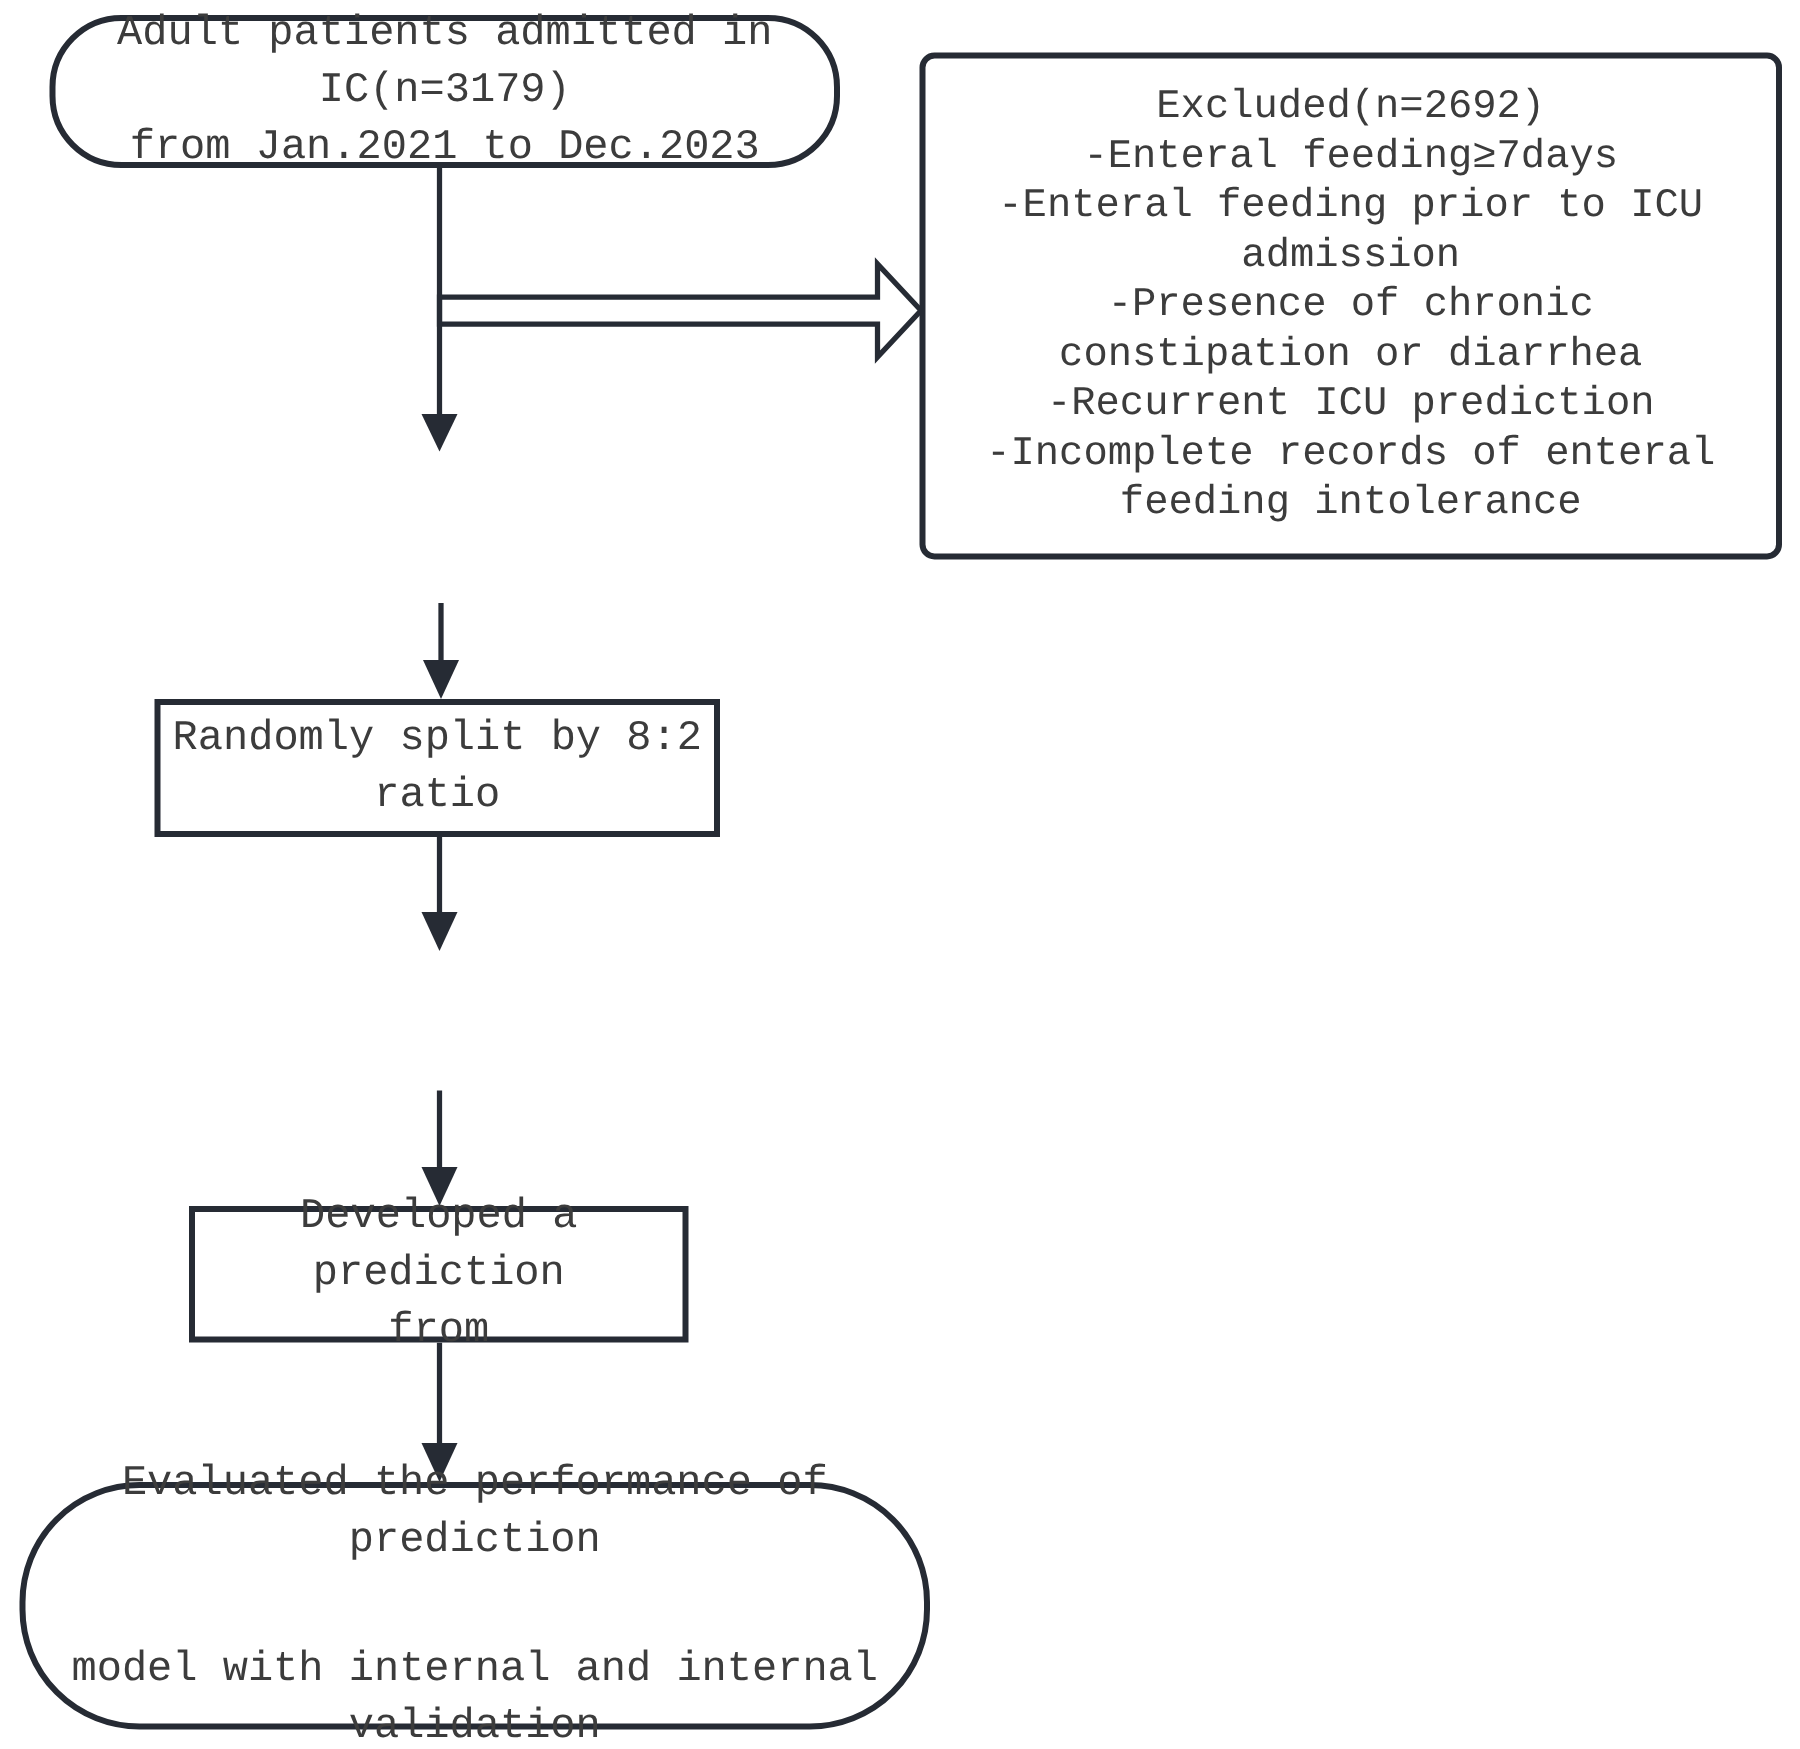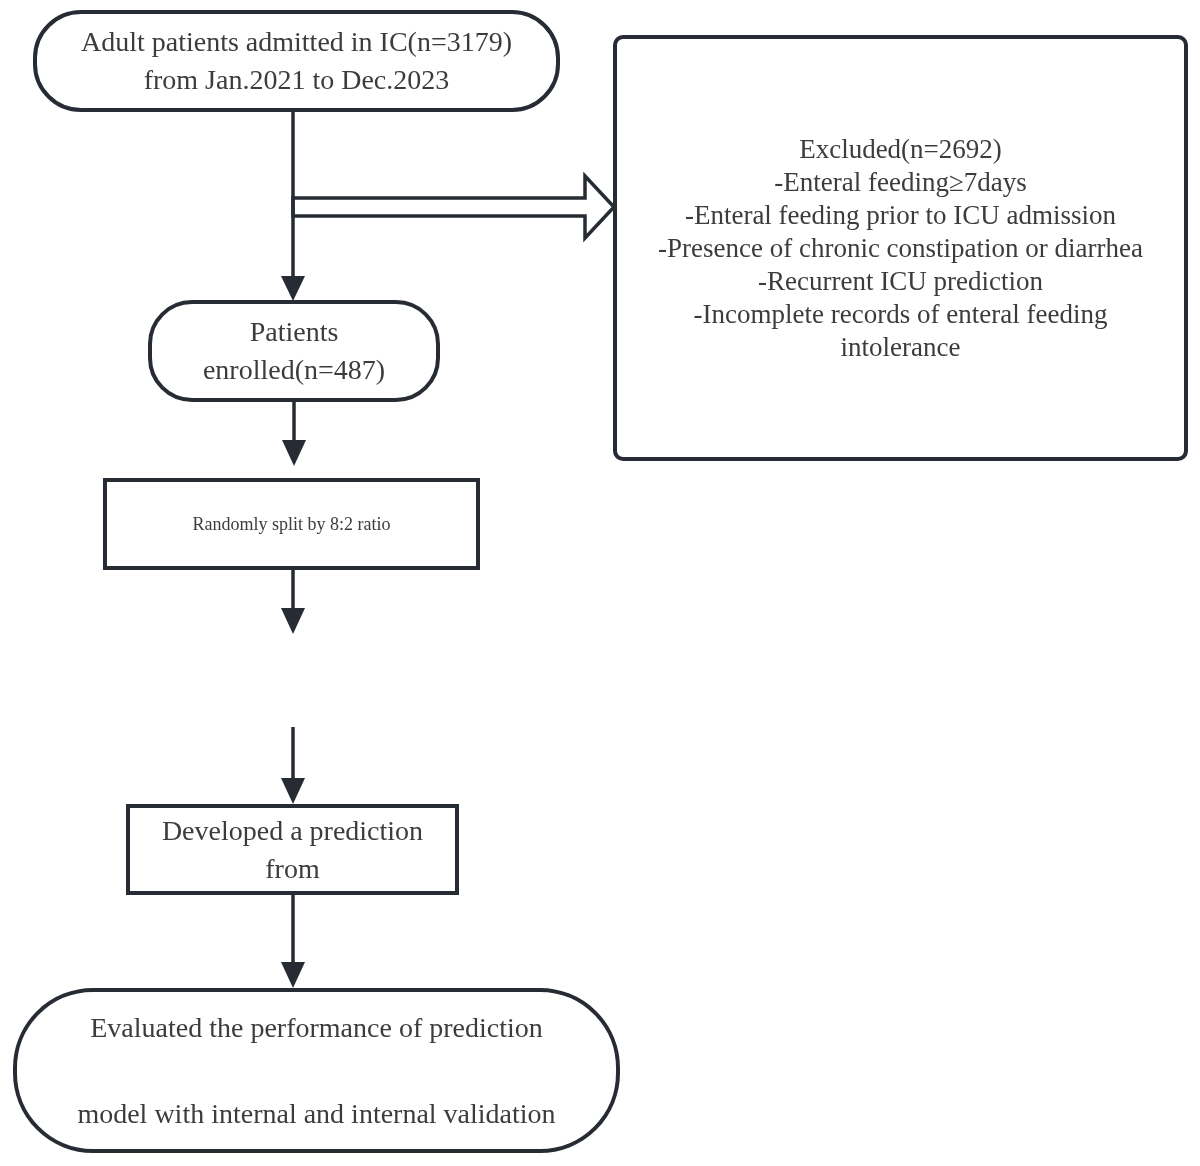--- a/index.html
+++ b/index.html
@@ -5,21 +5,21 @@
   html, body {
     margin: 0;
     padding: 0;
     background: #ffffff;
   }
   .canvas {
     position: relative;
     width: 1200px;
     height: 1166px;
     background: #ffffff;
-    font-family: Liberation Serif, serif;
+    font-family: Liberation Mono, monospace;
     color: #3c3c3c;
     overflow: hidden;
   }
   .arrows-layer {
     position: absolute;
     left: 0;
     top: 0;
     width: 1200px;
     height: 1166px;
   }
@@ -35,33 +35,33 @@
     text-align: center;
   }
   .line { display: block; }
 
   #node-population {
     left: 33px; top: 10px; width: 527px; height: 102px;
     border-radius: 48px;
     font-size: 28px; line-height: 38px;
   }
   #node-excluded {
-    left: 613px; top: 35px; width: 575px; height: 426px;
+    left: 613px; top: 35px; width: 575px; height: 338px;
     border-radius: 10px;
     font-size: 27px; line-height: 33px;
     padding: 16px 18px;
   }
   #node-enrolled {
     left: 148px; top: 300px; width: 292px; height: 102px;
     border-radius: 44px;
     font-size: 28px; line-height: 38px;
   }
   #node-split {
     left: 103px; top: 466px; width: 377px; height: 92px;
-    font-size: 18px; line-height: 38px; margin-top: 12px;
+    font-size: 28px; line-height: 38px;
   }
   #node-sets {
     left: 103px; top: 634px; width: 377px; height: 93px;
     font-size: 28px; line-height: 38px;
   }
   #node-model {
     left: 126px; top: 804px; width: 333px; height: 91px;
     font-size: 28px; line-height: 38px;
   }
   #node-evaluation {
@@ -112,24 +112,20 @@
 
   <div class="node" id="node-excluded">
     <span class="line">Excluded(n=2692)</span>
     <span class="line">-Enteral feeding≥7days</span>
     <span class="line">-Enteral feeding prior to ICU admission</span>
     <span class="line">-Presence of chronic constipation or diarrhea</span>
     <span class="line">-Recurrent ICU prediction</span>
     <span class="line">-Incomplete records of enteral feeding intolerance</span>
   </div>
 
-  <div class="node" id="node-enrolled">
-    <span class="line">Patients</span>
-    <span class="line">enrolled(n=487)</span>
-  </div>
 
   <div class="node" id="node-split">
     <span class="line">Randomly split by 8:2 ratio</span>
   </div>
 
 
   <div class="node" id="node-model">
     <span class="line">Developed a prediction</span>
     <span class="line">from</span>
   </div>

